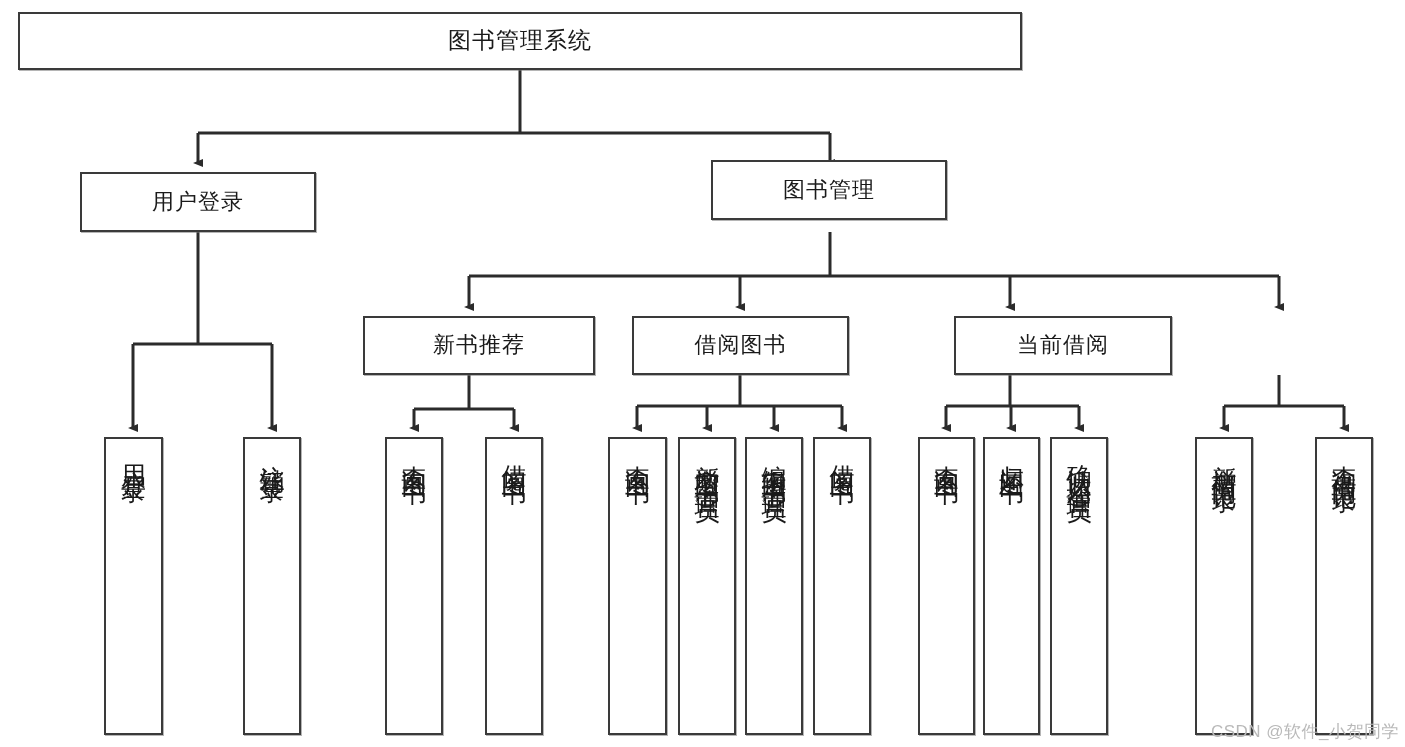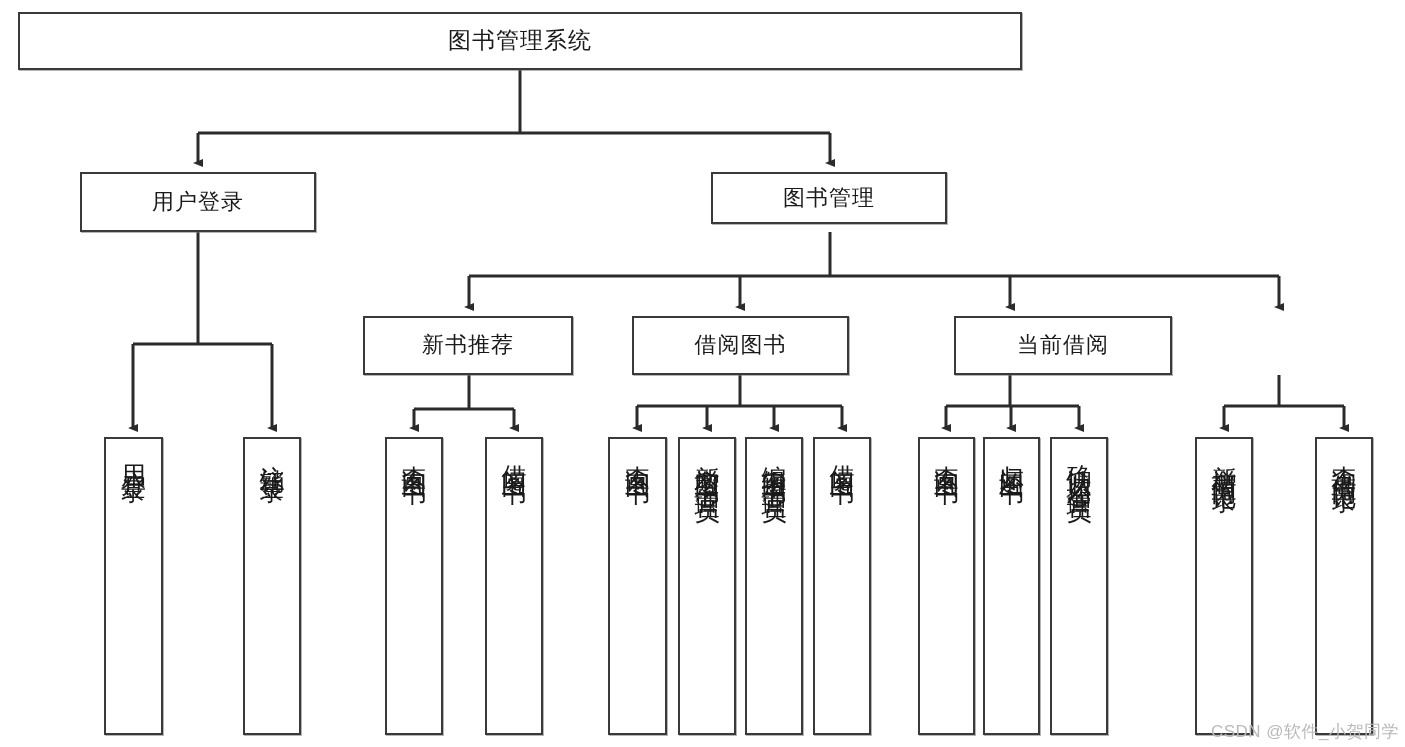--- a/index.html
+++ b/index.html
@@ -129,25 +129,25 @@
     </g>
   </svg>
 
   <div class="node h root" style="left:18px; top:12px; width:1004px; height:58px;">
     <span class="lbl">图书管理系统</span>
   </div>
 
   <div class="node h" style="left:80px; top:172px; width:236px; height:60px;">
     <span class="lbl">用户登录</span>
   </div>
-  <div class="node h" style="left:711px; top:172px; width:236px; height:52px;">
+  <div class="node h" style="left:711px; top:160px; width:236px; height:60px;">
     <span class="lbl">图书管理</span>
   </div>
 
-  <div class="node h" style="left:363px; top:316px; width:210px; height:59px;">
+  <div class="node h" style="left:363px; top:316px; width:232px; height:59px;">
     <span class="lbl">新书推荐</span>
   </div>
   <div class="node h" style="left:632px; top:316px; width:217px; height:59px;">
     <span class="lbl">借阅图书</span>
   </div>
   <div class="node h" style="left:954px; top:316px; width:218px; height:59px;">
     <span class="lbl">当前借阅</span>
   </div>
 
   <div class="node v" style="left:104px; top:437px; width:59px; height:298px;">

